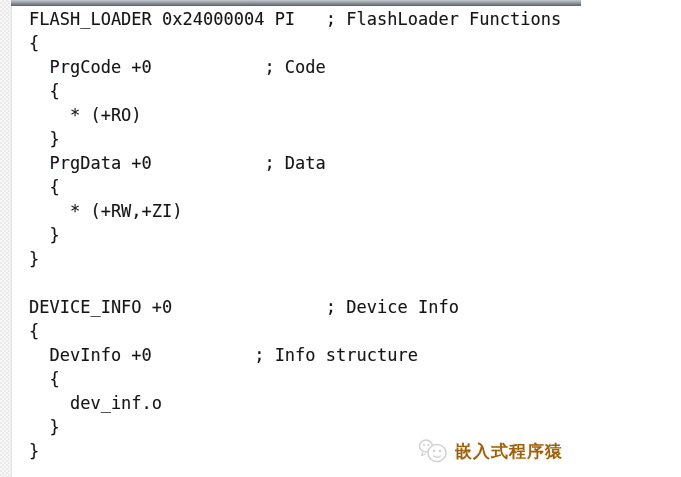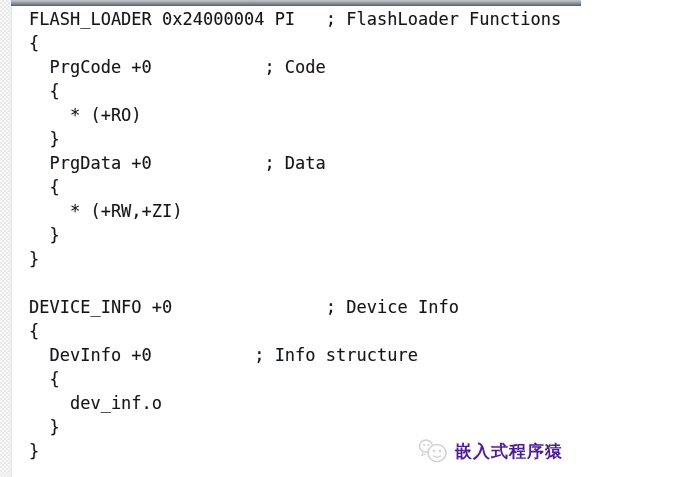--- a/index.html
+++ b/index.html
@@ -50,21 +50,21 @@
     display: flex;
     align-items: center;
     gap: 6px;
     user-select: none;
   }
   .wm-icon { display: block; width: 32px; height: 26px; }
   .wm-text {
     font-size: 17px;
     font-weight: bold;
     letter-spacing: 1px;
-    color: #4c1d95;
+    color: #a16207;
     text-shadow: 1px 1px 0 #ffffff, -1px -1px 0 #f2f2f2;
   }
 </style>
 </head>
 <body>
 
 <div class="screen">
 
   <div class="left-gutter"></div>
 

